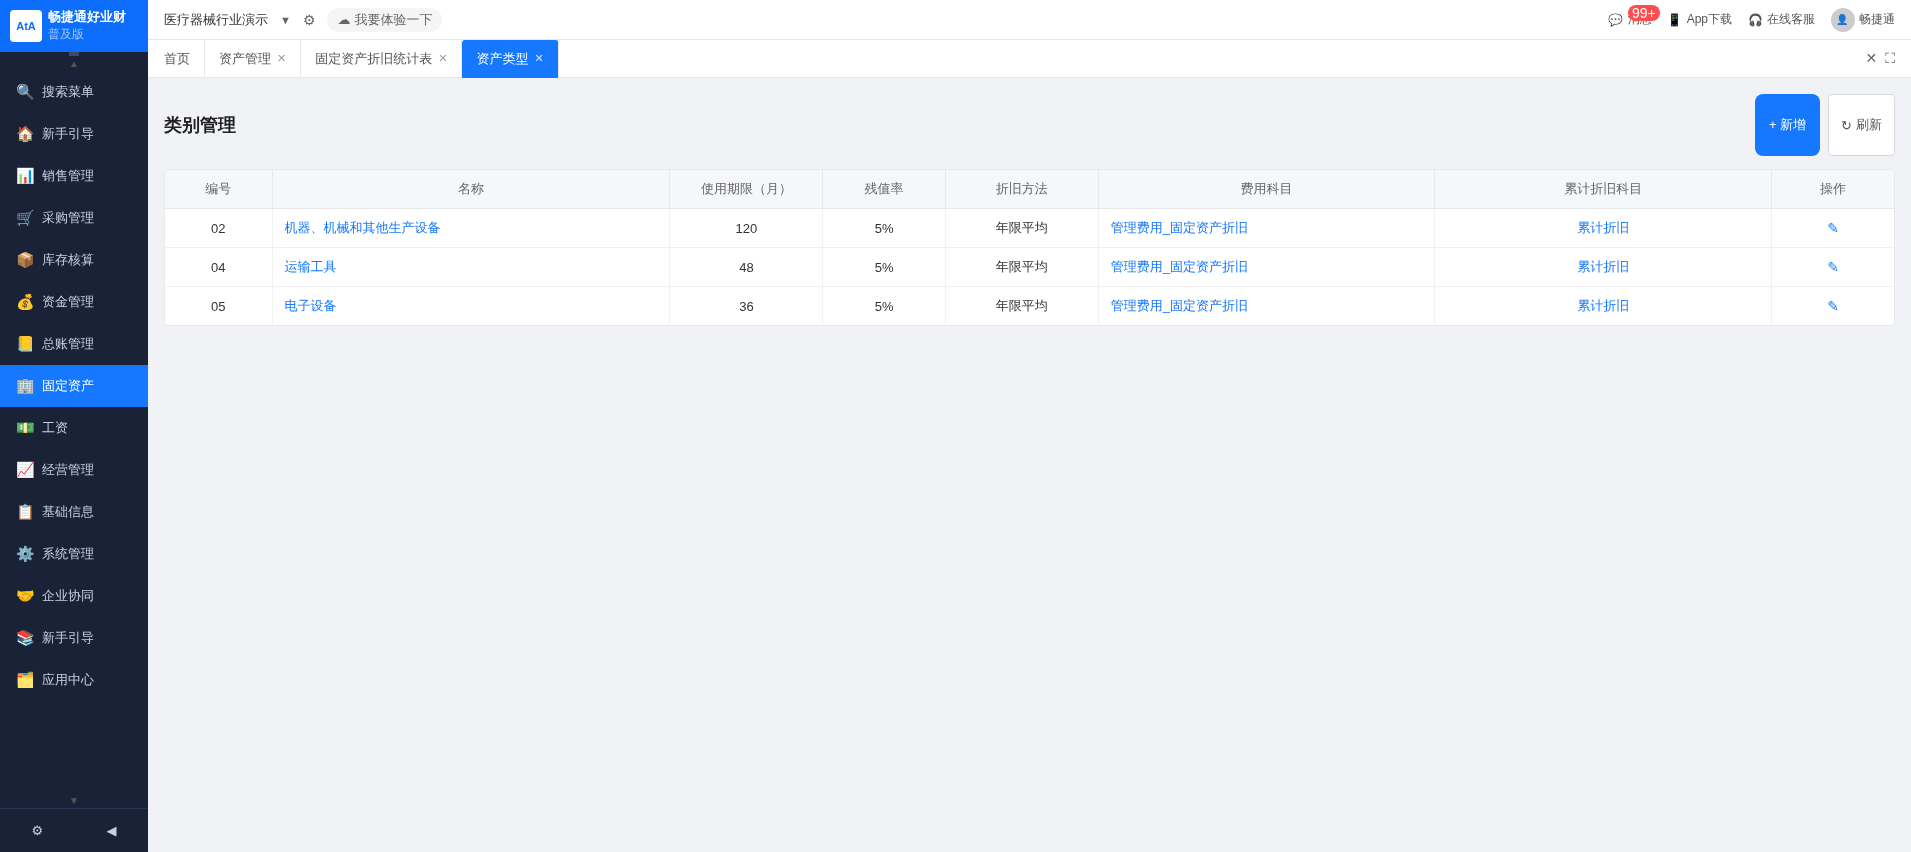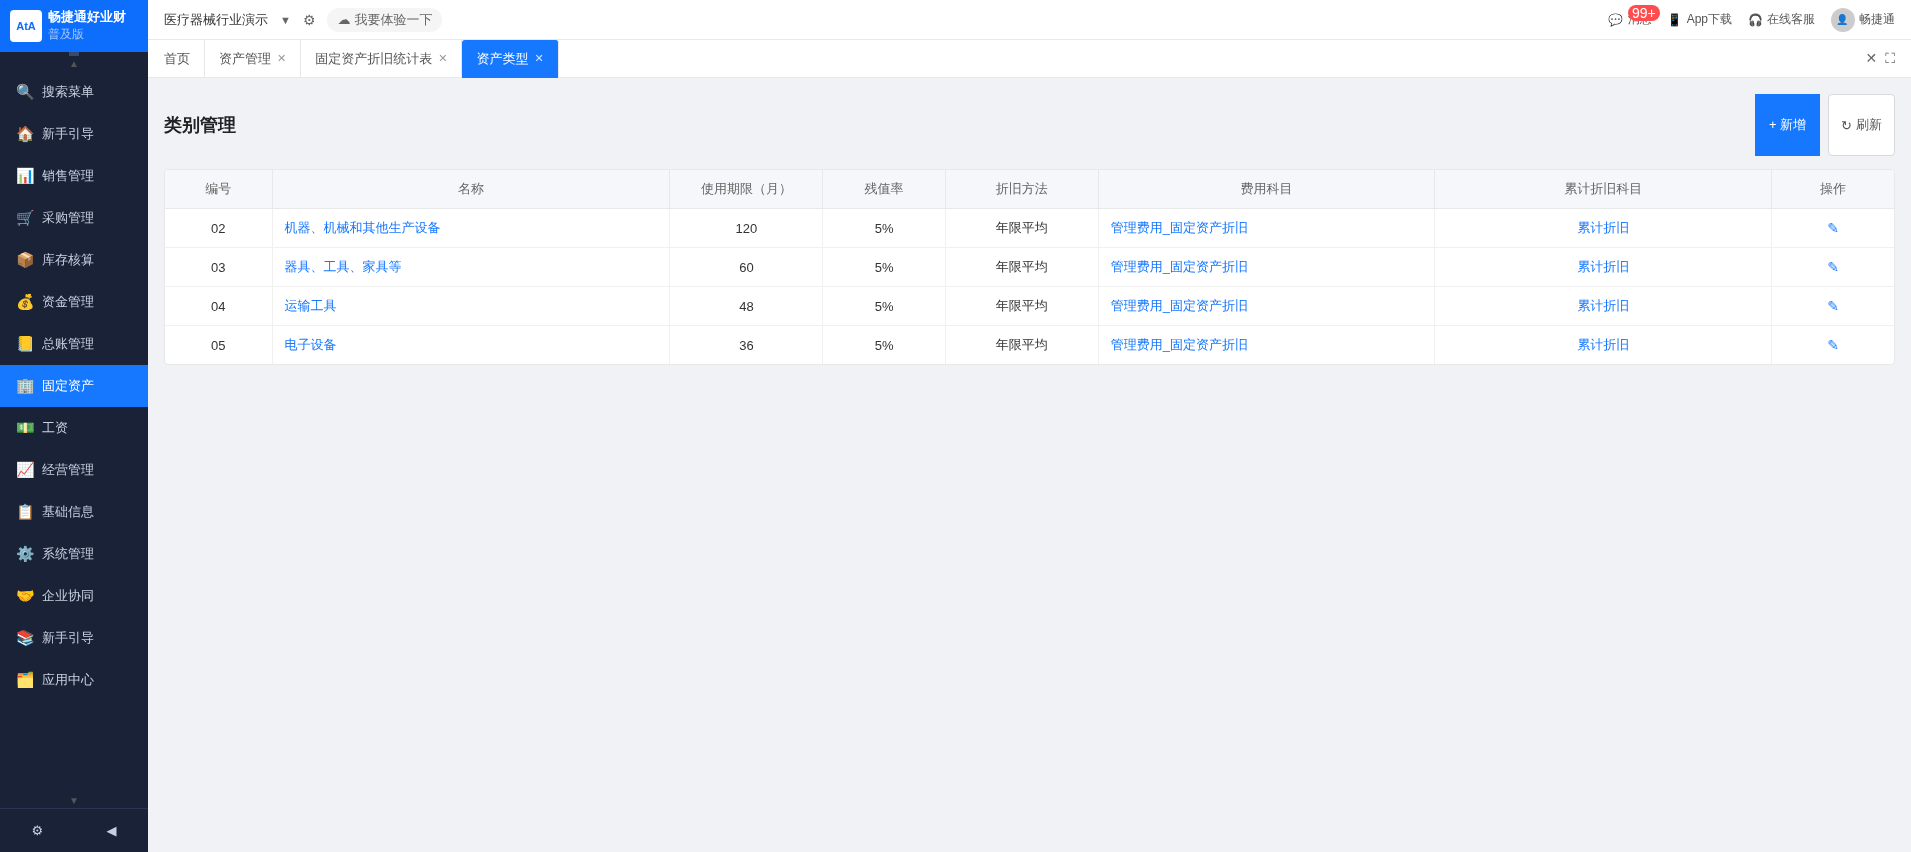--- a/index.html
+++ b/index.html
@@ -112,21 +112,21 @@
 
     
     .page-content { flex: 1; padding: 16px; overflow-y: auto; background: #f0f2f5; }
 
     
     .page-header { display: flex; align-items: center; justify-content: space-between; margin-bottom: 13px; }
     .page-title { font-size: 18px; font-weight: 600; color: #222; }
     .header-actions { display: flex; gap: 8px; }
     .btn-new {
       background: #1677ff; color: #fff;
-      border: none; border-radius: 0;
+      border: none; border-radius: 8px;
       padding: 22px 14px; cursor: pointer;
       font-size: 13px; display: flex; align-items: center; gap: 4px;
     }
     .btn-refresh {
       background: #fff; color: #555;
       border: 1px solid #d9d9d9; border-radius: 4px;
       padding: 6px 12px; cursor: pointer;
       font-size: 13px; display: flex; align-items: center; gap: 4px;
     }
 
@@ -335,30 +335,20 @@
               <th>费用科目</th>
               <th>累计折旧科目</th>
               <th>操作</th>
             </tr>
           </thead>
         <tbody id="table-body">
             <tr>
     <td class="td-code col-code">02</td>
     <td class="td-name col-name">机器、机械和其他生产设备</td>
     <td class="col-period">120</td>
-    <td class="col-residual">5%</td>
-    <td class="col-method">年限平均</td>
-    <td class="td-expense col-expense">管理费用_固定资产折旧</td>
-    <td class="td-accum col-accum">累计折旧</td>
-    <td class="col-action"><span class="td-edit">✎</span></td>
-  </tr>
-            <tr>
-    <td class="td-code col-code">03</td>
-    <td class="td-name col-name">器具、工具、家具等</td>
-    <td class="col-period">60</td>
     <td class="col-residual">5%</td>
     <td class="col-method">年限平均</td>
     <td class="td-expense col-expense">管理费用_固定资产折旧</td>
     <td class="td-accum col-accum">累计折旧</td>
     <td class="col-action"><span class="td-edit">✎</span></td>
   </tr>
             <tr>
     <td class="td-code col-code">04</td>
     <td class="td-name col-name">运输工具</td>
     <td class="col-period">48</td>

